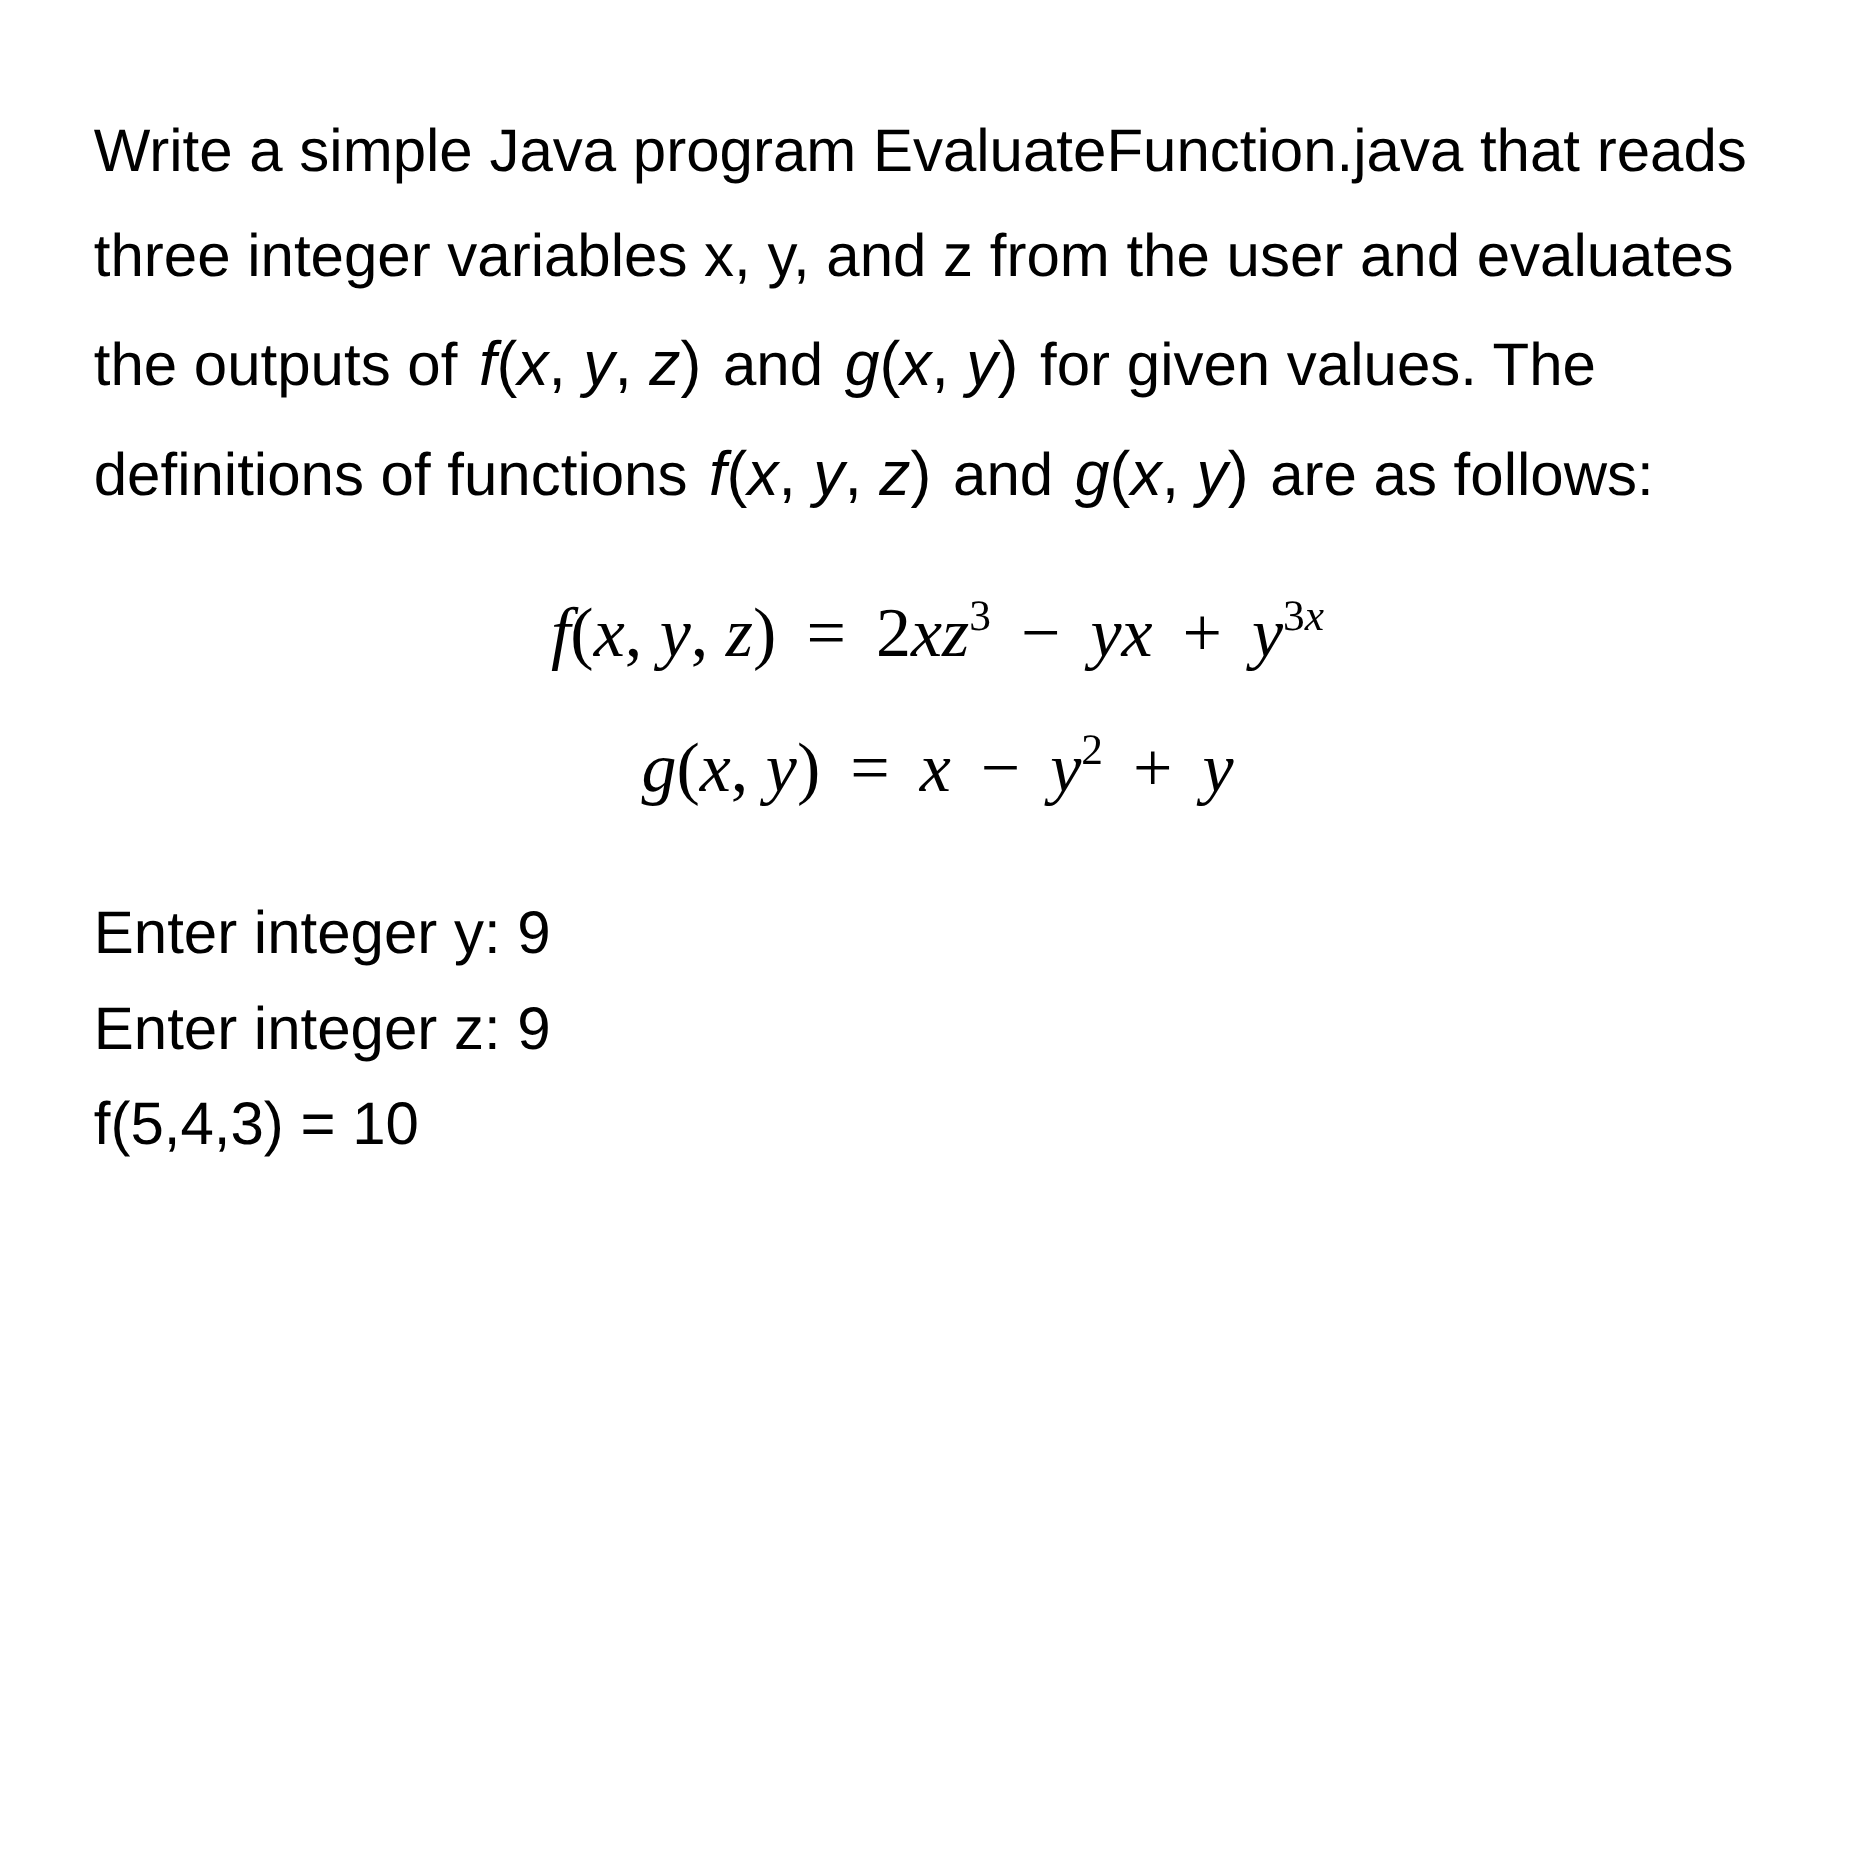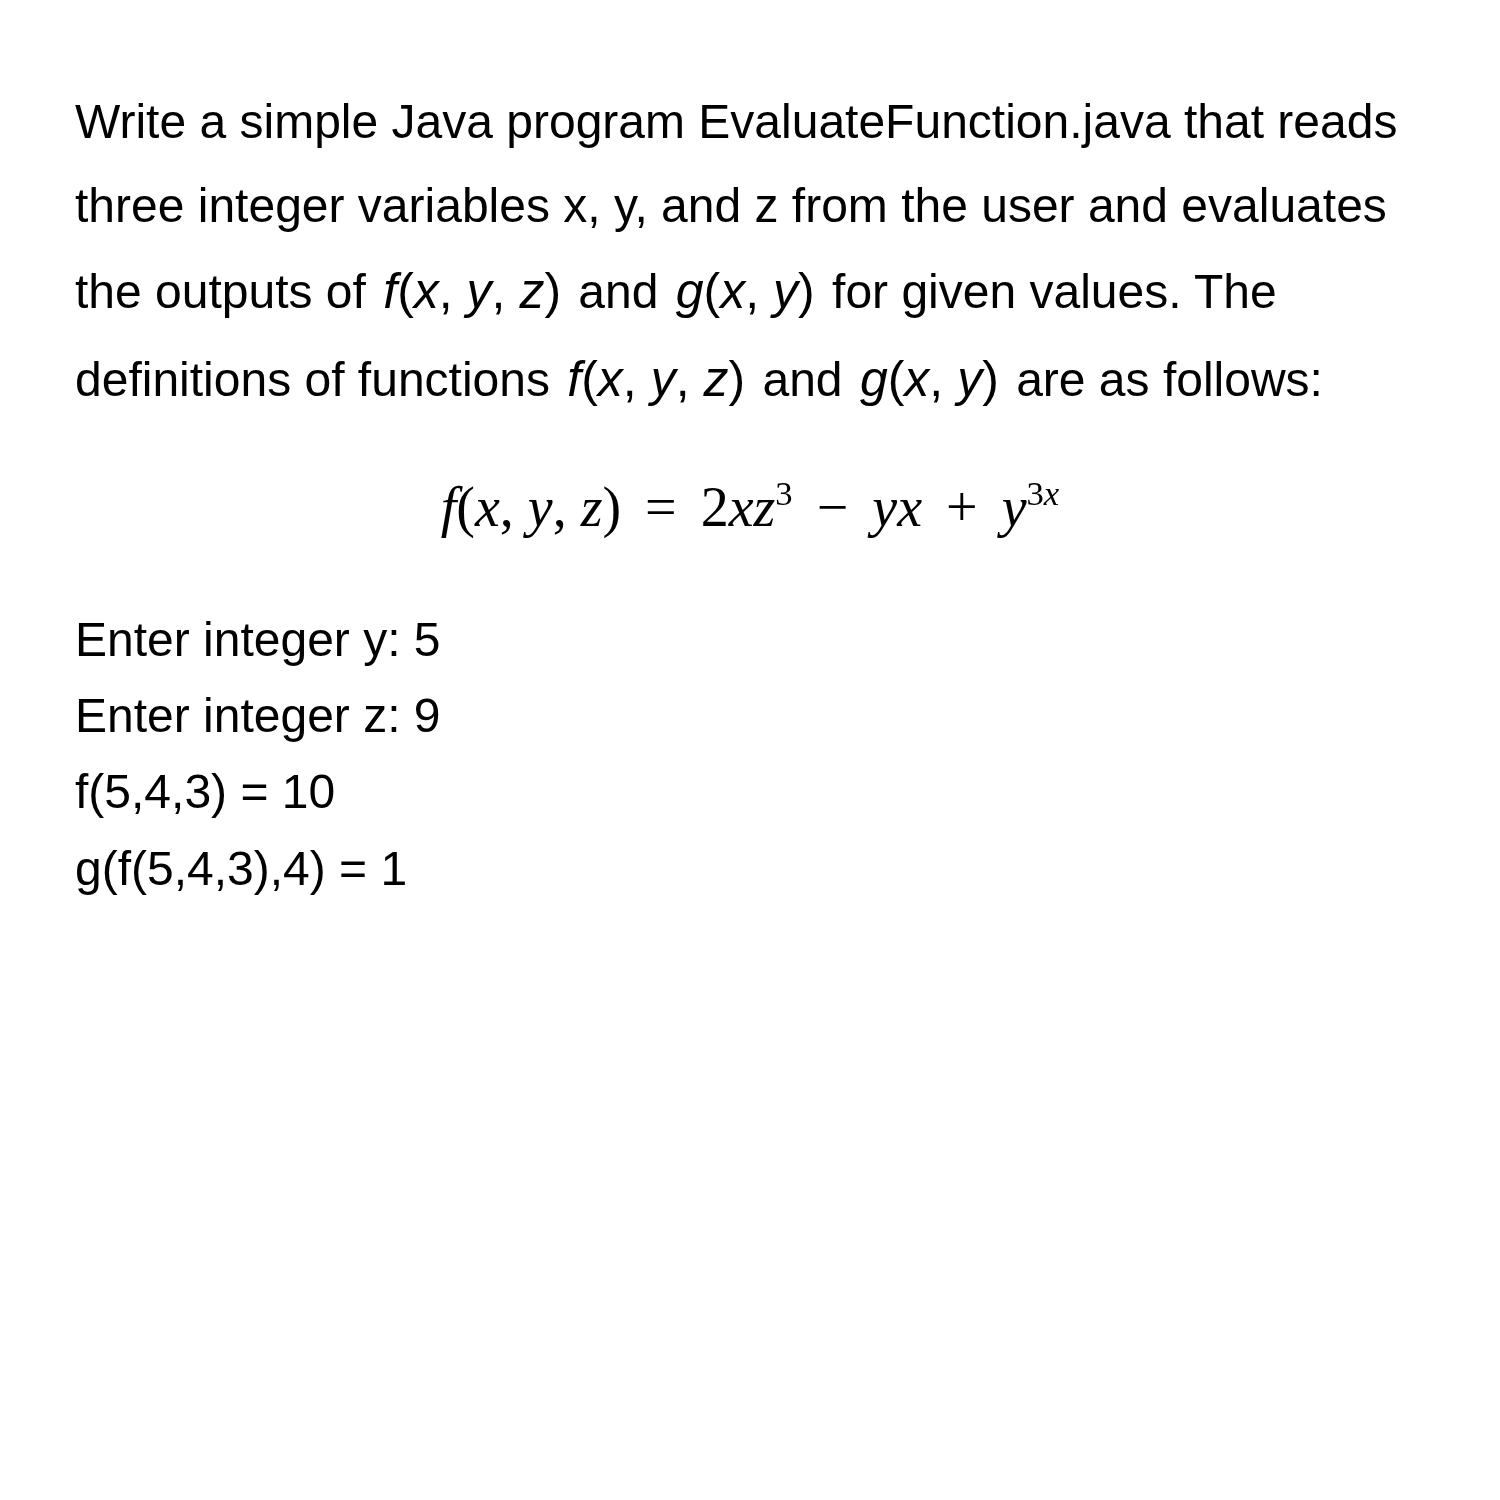--- a/index.html
+++ b/index.html
@@ -78,22 +78,24 @@
 <div class="container">
 
   <div class="intro">
     <span>Write a simple Java program EvaluateFunction.java that reads three integer variables x, y, and z from the user and evaluates the outputs of </span><span class="inline-math"><span>f</span><span class="roman">(</span><span>x</span><span class="roman">,&nbsp;</span><span>y</span><span class="roman">,&nbsp;</span><span>z</span><span class="roman">)</span></span><span> and </span><span class="inline-math"><span>g</span><span class="roman">(</span><span>x</span><span class="roman">,&nbsp;</span><span>y</span><span class="roman">)</span></span><span> for given values. The definitions of functions </span><span class="inline-math"><span>f</span><span class="roman">(</span><span>x</span><span class="roman">,&nbsp;</span><span>y</span><span class="roman">,&nbsp;</span><span>z</span><span class="roman">)</span></span><span> and </span><span class="inline-math"><span>g</span><span class="roman">(</span><span>x</span><span class="roman">,&nbsp;</span><span>y</span><span class="roman">)</span></span><span> are as follows:</span>
   </div>
 
   <div class="equations">
     <div class="equation">
       <span>f</span><span class="roman">(</span><span>x</span><span class="roman">,&nbsp;</span><span>y</span><span class="roman">,&nbsp;</span><span>z</span><span class="roman">)</span><span class="op"> = </span><span class="roman">2</span><span>x</span><span>z</span><span class="sup"><span class="sup-num">3</span></span><span class="op"> − </span><span>y</span><span>x</span><span class="op"> + </span><span>y</span><span class="sup"><span class="sup-num">3</span><span class="sup-inner">x</span></span>
     </div>
+    <div class="equation">
+      <span>g</span><span class="roman">(</span><span>x</span><span class="roman">,&nbsp;</span><span>y</span><span class="roman">)</span><span class="op"> = </span><span>x</span><span class="op"> − </span><span>y</span><span class="sup"><span class="sup-num">2</span></span><span class="op"> + </span><span>y</span>
+    </div>
   </div>
 
   <div class="output-section">
-    <div class="output-line">Enter integer y: 5</div>
+    <div class="output-line">Enter integer y: 9</div>
     <div class="output-line">Enter integer z: 9</div>
     <div class="output-line">f(5,4,3) = 10</div>
-    <div class="output-line">g(f(5,4,3),4) = 1</div>
   </div>
 
 </div>
 
 </body></html>

